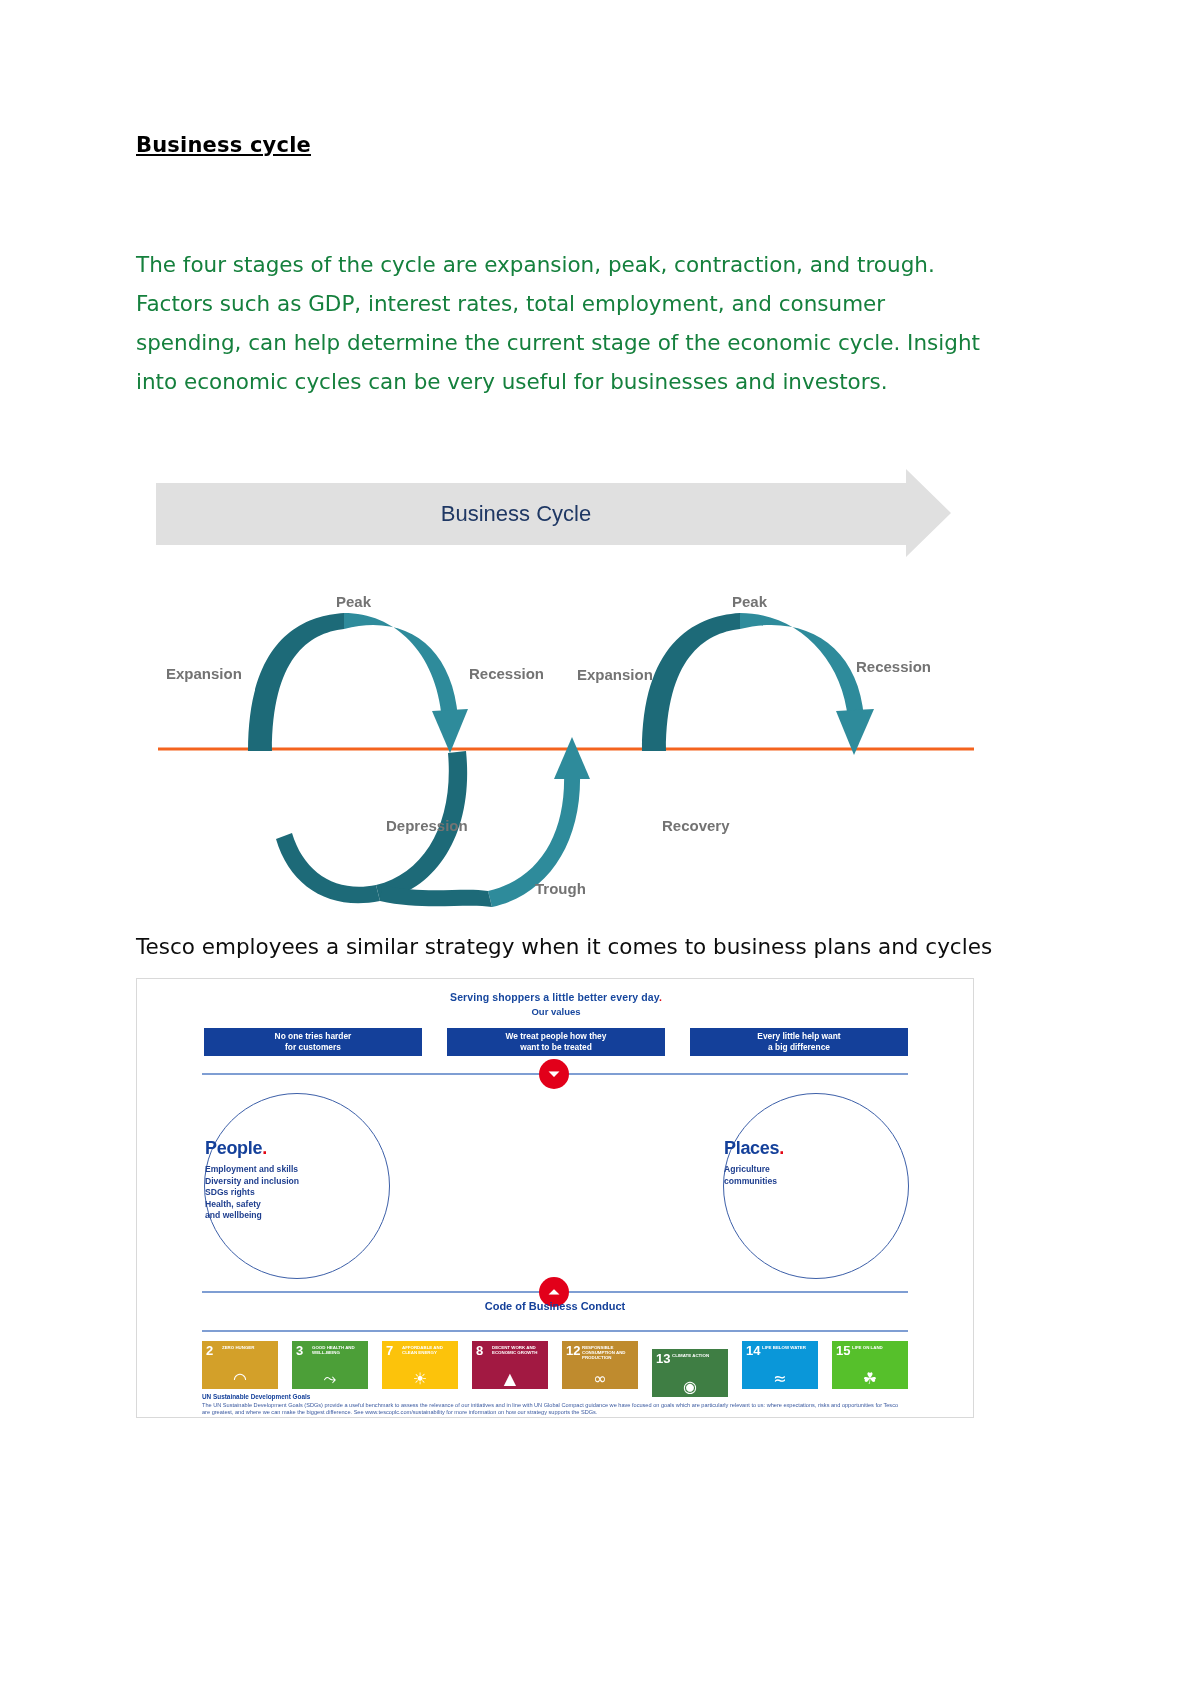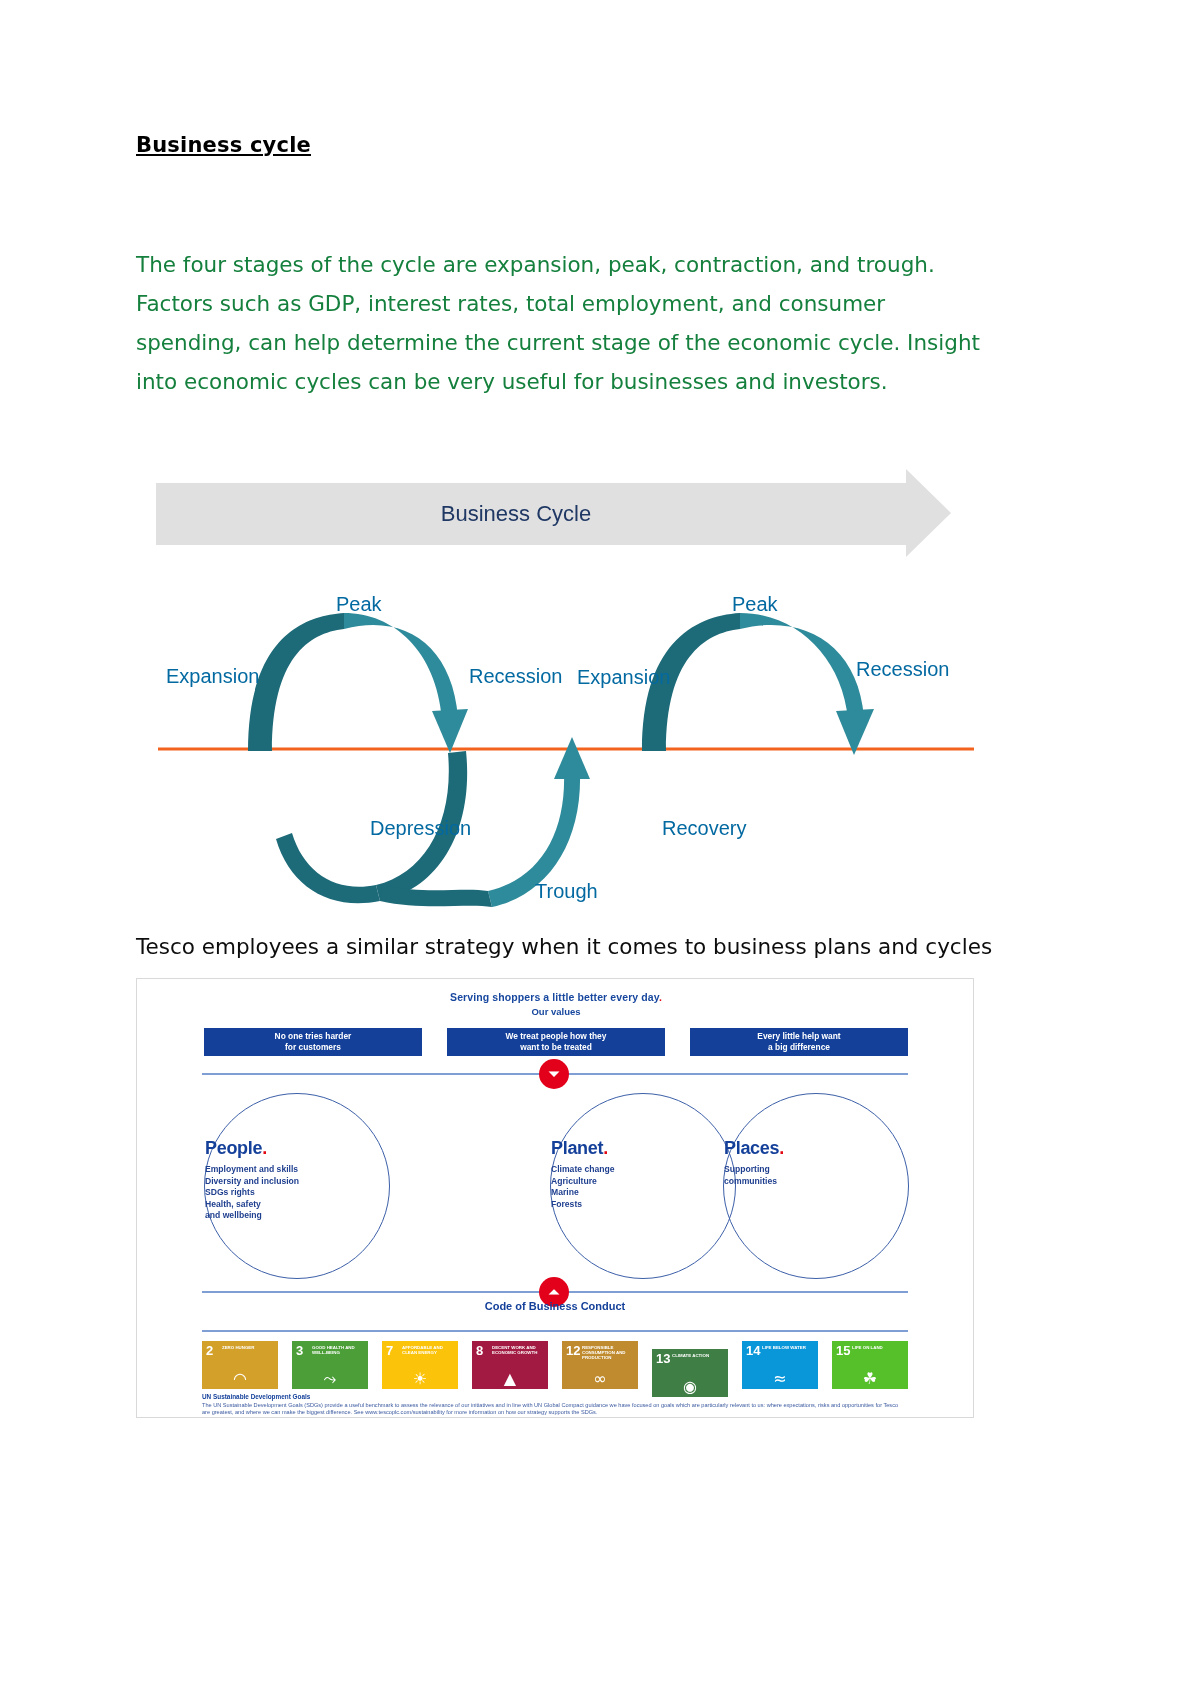--- a/index.html
+++ b/index.html
@@ -13,21 +13,21 @@
     line-height:39px;font-family:"DejaVu Sans",sans-serif;font-weight:400;color:#15803d;}
   .doc-caption{position:absolute;left:136px;top:930px;width:880px;font-size:21.5px;
     line-height:34px;font-family:"DejaVu Sans",sans-serif;color:#0d0d0d;}
 
   
   .bc-figure{position:absolute;left:136px;top:461px;width:838px;height:455px;background:#ffffff;}
   .bc-banner-label{position:absolute;left:0;top:22px;width:760px;height:62px;
     display:flex;align-items:center;justify-content:center;
     font-size:22px;color:#1f3864;font-family:"Liberation Sans",sans-serif;}
   .bc-svg{position:absolute;left:0;top:0;}
-  .bc-lbl{position:absolute;font-size:20px;font-weight:normal;color:#0369a1;
+  .bc-lbl{position:absolute;font-size:15px;font-weight:bold;color:#737373;
     font-family:"Liberation Sans",sans-serif;white-space:nowrap;}
 
   
   .tesco{position:absolute;left:136px;top:978px;width:838px;height:440px;
     background:#fff;border:1px solid #d9d9d9;box-sizing:border-box;}
   .tesco-inner{position:absolute;left:57px;top:6px;width:724px;height:428px;background:#fff;}
   .tesco-head{width:100%;text-align:center;margin-top:6px;font-size:10.5px;font-weight:bold;
     color:#17479e;font-family:"Liberation Sans",sans-serif;letter-spacing:.1px;}
   .tesco-head .dot{color:#e30613;}
   .tesco-sub{width:100%;text-align:center;margin-top:3px;font-size:9.5px;font-weight:bold;
@@ -120,21 +120,21 @@
     </svg>
 
     <div class="bc-banner-label">Business Cycle</div>
 
     <div class="bc-lbl" style="left:200px;top:132px;">Peak</div>
     <div class="bc-lbl" style="left:596px;top:132px;">Peak</div>
     <div class="bc-lbl" style="left:30px;top:204px;">Expansion</div>
     <div class="bc-lbl" style="left:441px;top:205px;">Expansion</div>
     <div class="bc-lbl" style="left:333px;top:204px;">Recession</div>
     <div class="bc-lbl" style="left:720px;top:197px;">Recession</div>
-    <div class="bc-lbl" style="left:234px;top:356px;">Depression</div>
+    <div class="bc-lbl" style="left:250px;top:356px;">Depression</div>
     <div class="bc-lbl" style="left:526px;top:356px;">Recovery</div>
     <div class="bc-lbl" style="left:399px;top:419px;">Trough</div>
   </div>
 
   <div class="doc-caption">Tesco employees a similar strategy when it comes to business plans and cycles</div>
 
   <div class="tesco">
     <div class="tesco-inner">
 
       <div class="tesco-head">
@@ -164,33 +164,24 @@
         <div class="circ" style="left:2px;">
           <h4><span>People</span><span class="dot">.</span></h4>
           <p>
             <span>Employment and skills</span><br>
             <span>Diversity and inclusion</span><br>
             <span>SDGs rights</span><br>
             <span>Health, safety</span><br>
             <span>and wellbeing</span>
           </p>
         </div>
-        <div class="circ" style="left:348px;">
-          <h4><span>Planet</span><span class="dot">.</span></h4>
-          <p>
-            <span>Climate change</span><br>
-            <span>Agriculture</span><br>
-            <span>Marine</span><br>
-            <span>Forests</span>
-          </p>
-        </div>
         <div class="circ" style="left:521px;">
           <h4><span>Places</span><span class="dot">.</span></h4>
           <p>
-            <span>Supporting</span><br>
+            <span>Agriculture</span><br>
             <span>communities</span>
           </p>
         </div>
       </div>
 
       <div class="rule rule-bot"></div>
       <div class="chev chev-bot">⏶</div>
 
       <div class="cbc">Code of Business Conduct</div>
 

